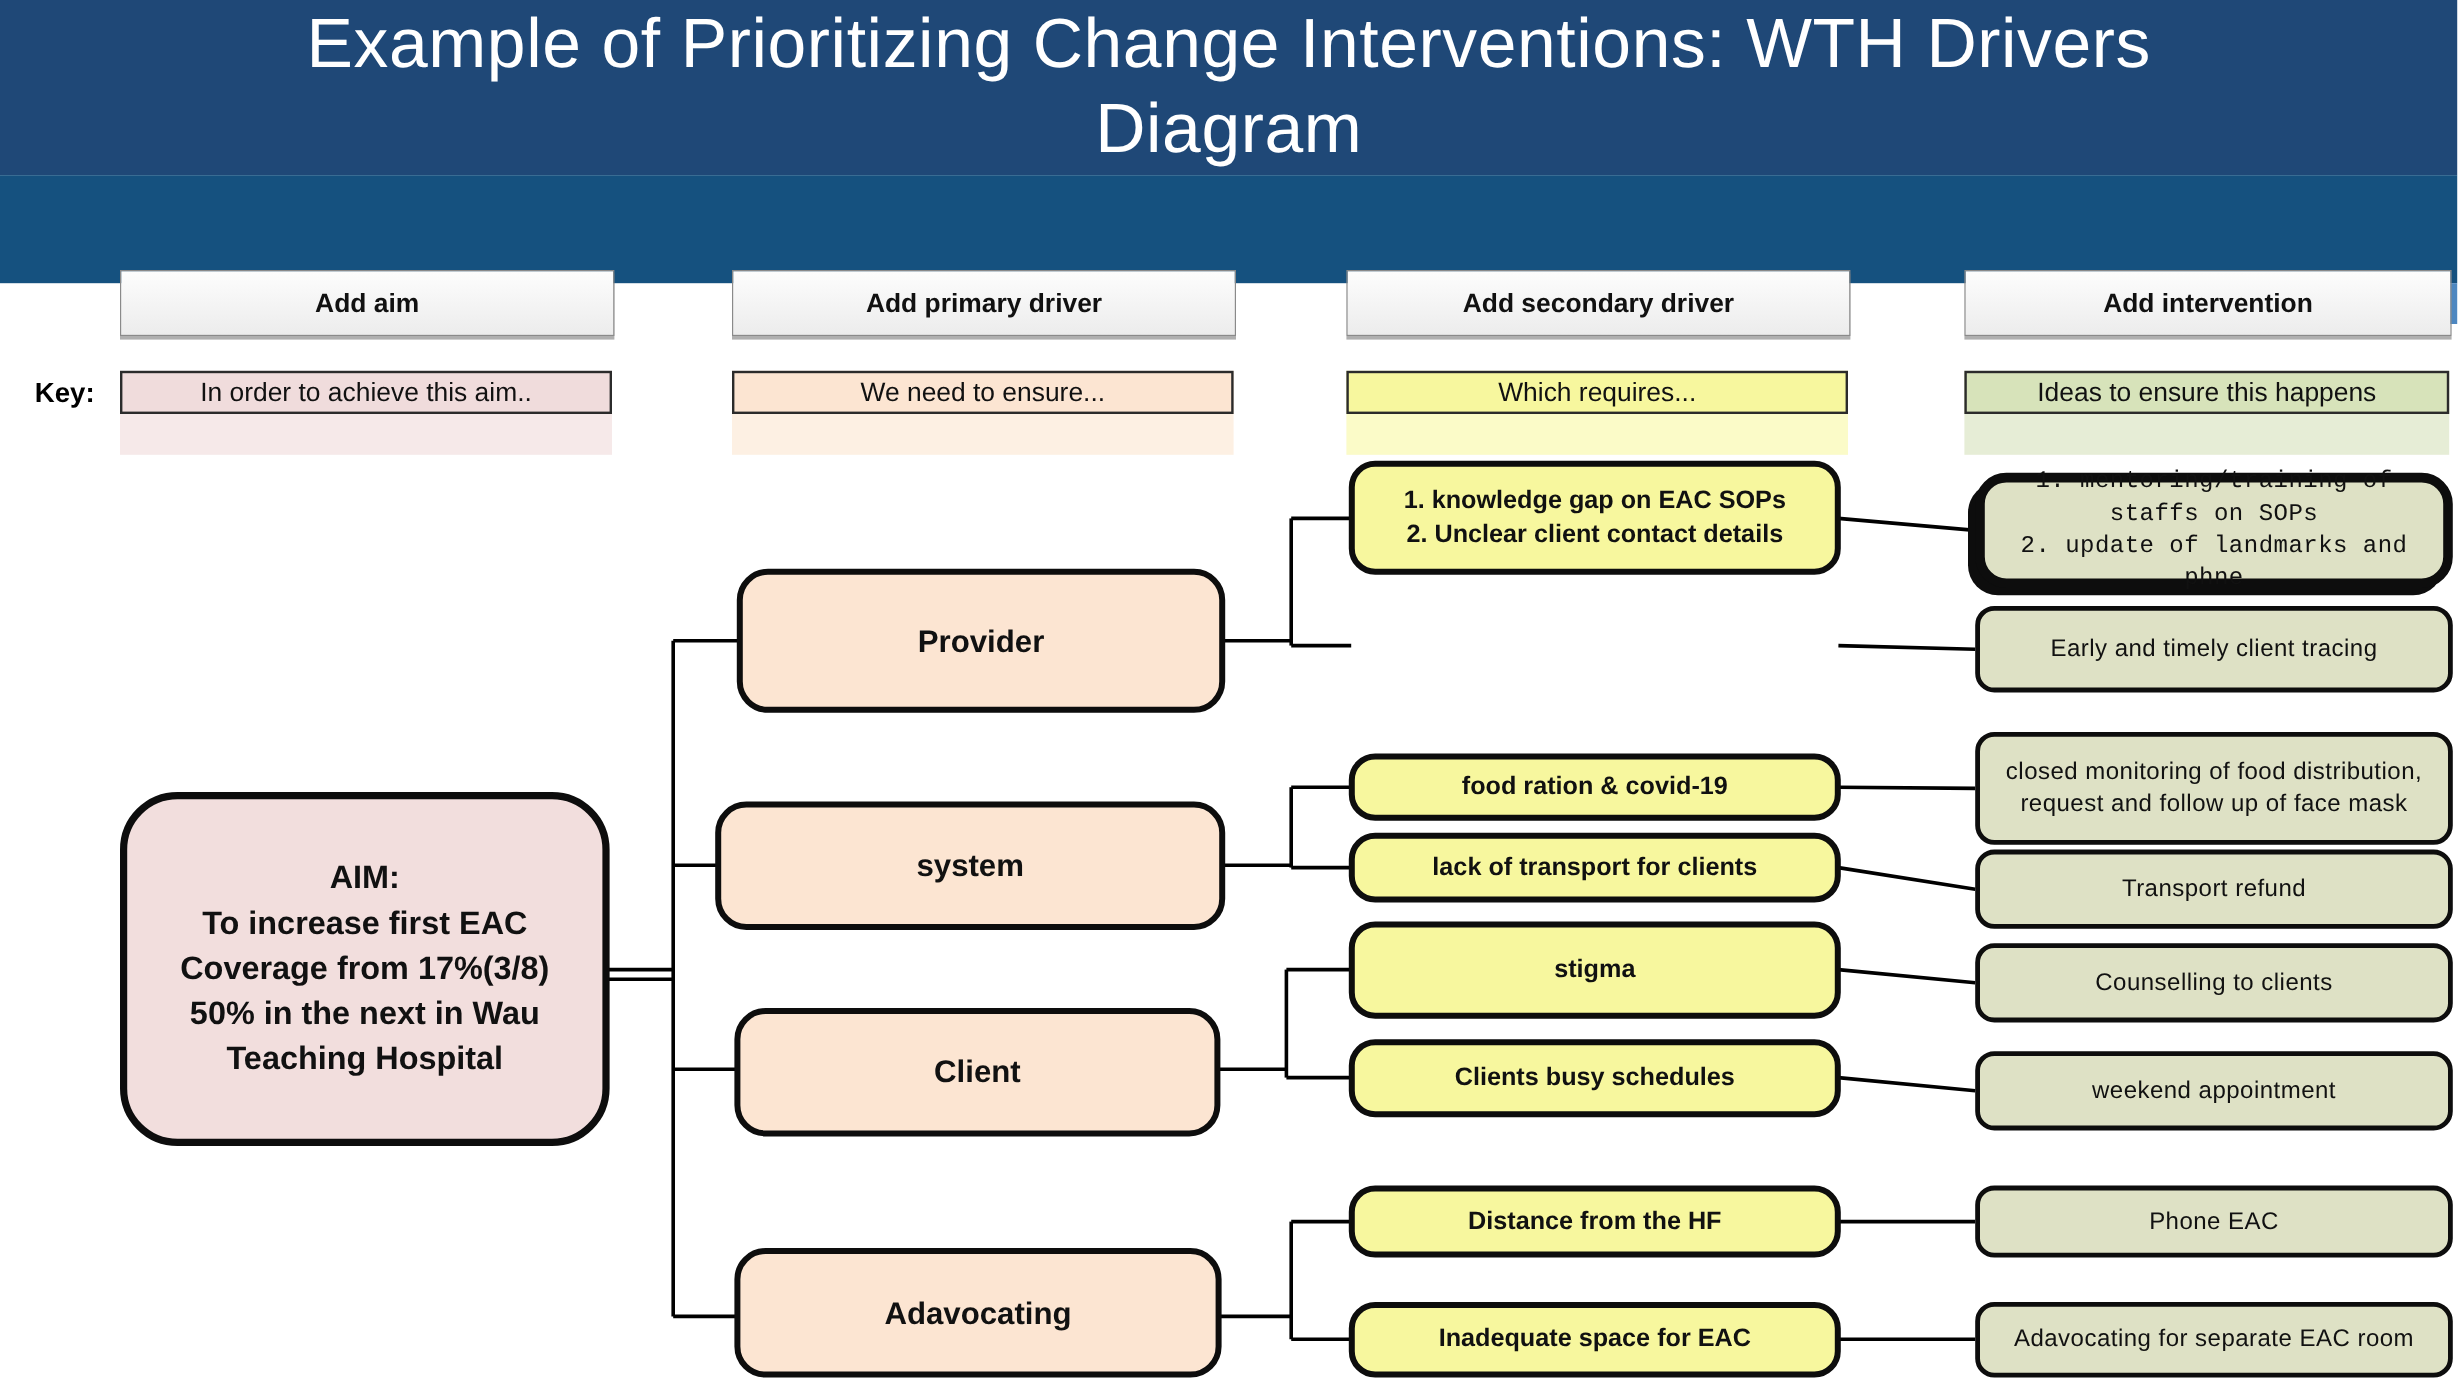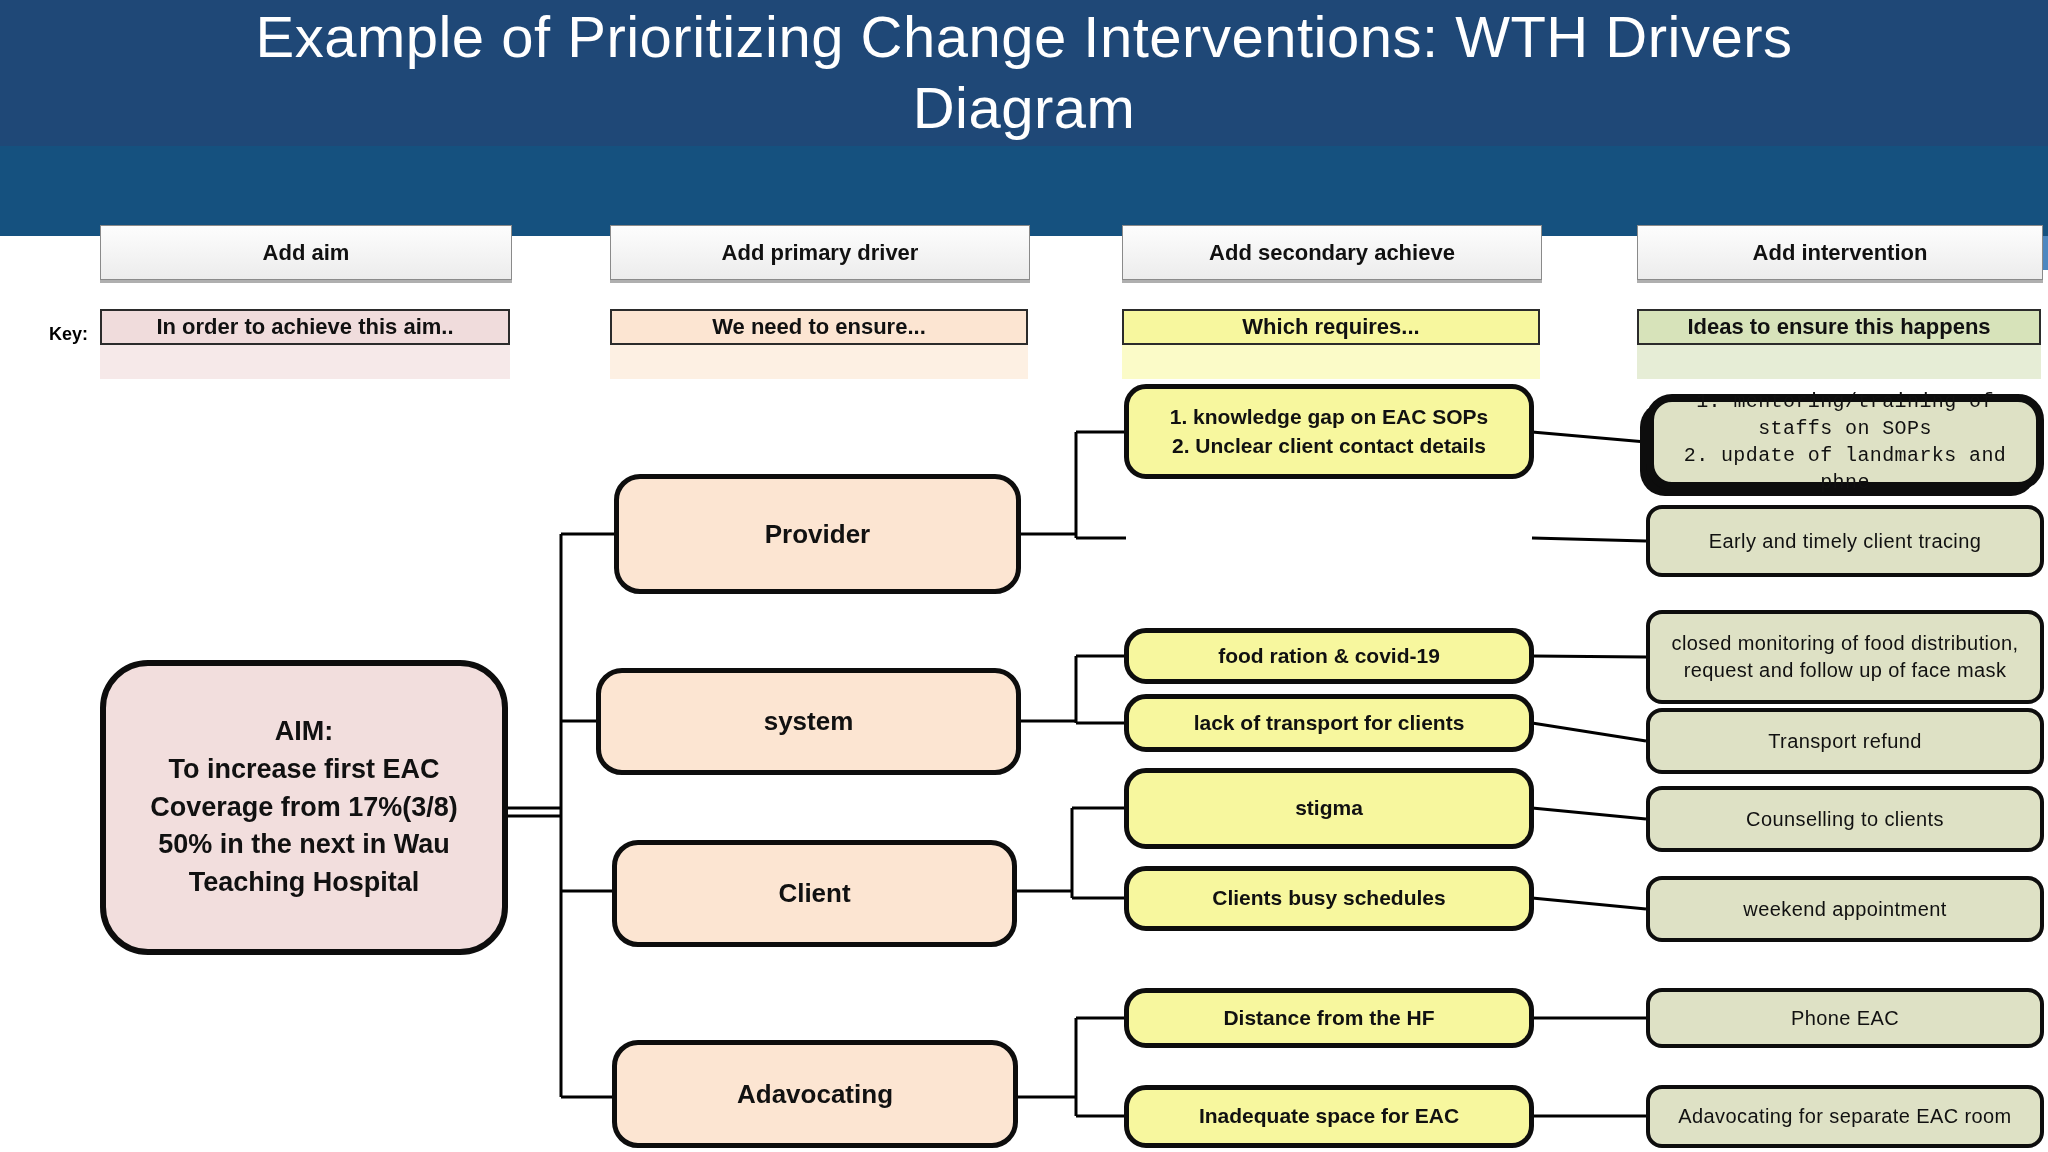--- a/index.html
+++ b/index.html
@@ -17,25 +17,25 @@
   }
   
   .colhead{
     position:absolute;top:225px;height:53px;z-index:5;
     background:linear-gradient(#fdfdfd,#ececec);
     border:1px solid #8a8a8a;box-shadow:0 3px 0 rgba(110,110,110,.55);
     display:flex;align-items:center;justify-content:center;
     font-size:22px;font-weight:bold;color:#111;cursor:pointer;
   }
   
-  .key-label{position:absolute;left:29px;top:324px;font-size:18px;font-weight:bold;color:#000;margin-left:20px;}
+  .key-label{position:absolute;left:29px;top:314px;font-size:23px;font-weight:bold;color:#000;}
   .keybox{
     position:absolute;top:309px;height:36px;border:2px solid #2b2b2b;box-sizing:border-box;
     display:flex;align-items:center;justify-content:center;
-    font-size:22px;font-weight:bold;color:#111;z-index:4;
+    font-size:22px;font-weight:normal;color:#111;z-index:4;
   }
   .keyext{position:absolute;top:345px;height:34px;z-index:2;}
   
   .node{
     position:absolute;box-sizing:border-box;display:flex;align-items:center;justify-content:center;
     text-align:center;color:#111;z-index:4;
   }
   .aim{
     background:#F2DEDD;border:6px solid #0d0d0d;border-radius:48px;
     font-size:27px;font-weight:bold;line-height:1.4;white-space:pre-line;padding:28px 28px;
@@ -109,21 +109,21 @@
       <line x1="1532" y1="723" x2="1646" y2="741"></line>
       <line x1="1532" y1="808" x2="1646" y2="819"></line>
       <line x1="1532" y1="898" x2="1646" y2="909"></line>
       <line x1="1532" y1="1018" x2="1646" y2="1018"></line>
       <line x1="1532" y1="1116" x2="1646" y2="1116"></line>
     </g>
   </svg>
 
   <div class="colhead" style="left:100px;width:410px;">Add aim</div>
   <div class="colhead" style="left:610px;width:418px;">Add primary driver</div>
-  <div class="colhead" style="left:1122px;width:418px;">Add secondary achieve</div>
+  <div class="colhead" style="left:1122px;width:418px;">Add secondary driver</div>
   <div class="colhead" style="left:1637px;width:404px;">Add intervention</div>
 
   <div class="key-label">Key:</div>
   <div class="keybox" style="left:100px;width:410px;background:#F0DCDC;">In order to achieve this aim..</div>
   <div class="keyext" style="left:100px;width:410px;background:#F6E9E9;"></div>
   <div class="keybox" style="left:610px;width:418px;background:#FCE5D2;">We need to ensure...</div>
   <div class="keyext" style="left:610px;width:418px;background:#FDF0E3;"></div>
   <div class="keybox" style="left:1122px;width:418px;background:#F7F79E;">Which requires...</div>
   <div class="keyext" style="left:1122px;width:418px;background:#FBFBC8;"></div>
   <div class="keybox" style="left:1637px;width:404px;background:#D7E3BA;">Ideas to ensure this happens</div>

